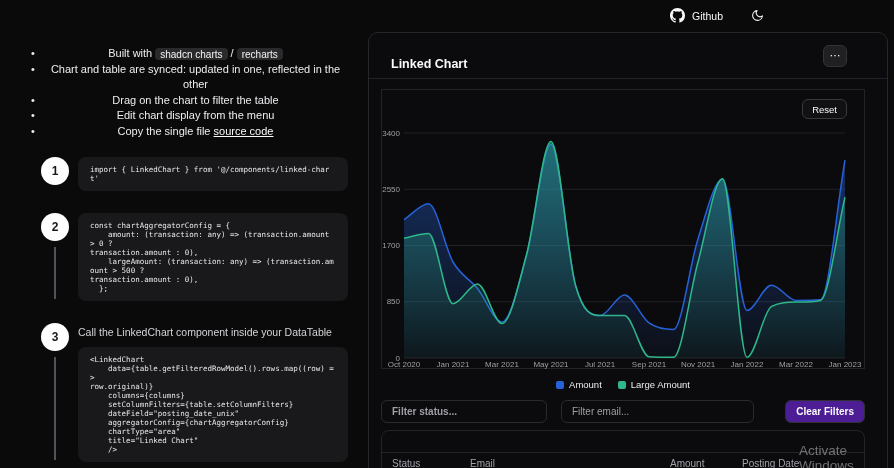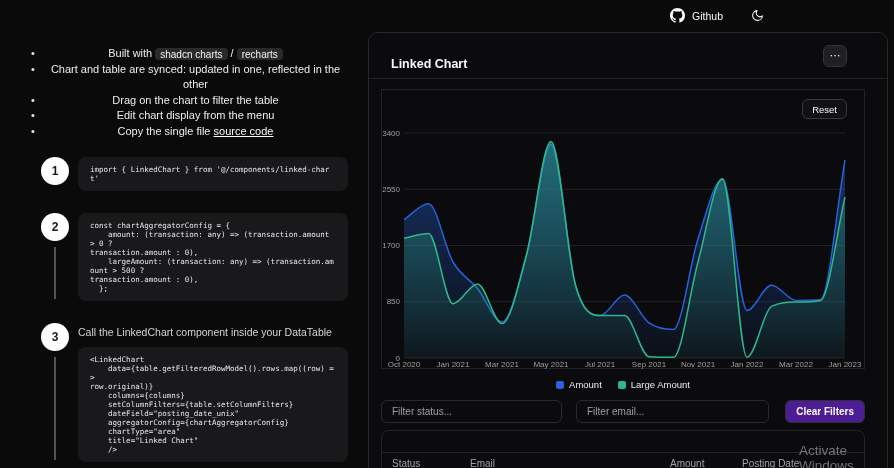--- a/index.html
+++ b/index.html
@@ -48,21 +48,21 @@
   .chart-box svg { position:absolute; left:0; top:0; }
   .legend { position:absolute; left:12px; top:346px; width:484px;
     display:flex; justify-content:center; align-items:center; gap:16px;
     font-size:9.5px; color:#ececee; }
   .legend-item { display:flex; align-items:center; gap:5px; cursor:pointer; }
   .legend-sq { width:8px; height:8px; border-radius:2px; display:inline-block; }
   .filters { position:absolute; left:12px; top:367px; width:484px; display:flex; gap:14px; }
   .filters input { height:23px; background:transparent; border:1px solid #2a2a2e; border-radius:6px;
     padding:0 10px; font-size:10px; color:#fafafa; outline:none; font-family:"Liberation Sans", sans-serif; }
   .filters input::placeholder { color:#9f9fa5; }
-  .filter-status { width:181px; }
+  .filter-status { width:166px;font-weight:bold; }
   .filter-email { width:193px; }
   .clear-btn { margin-left:auto; height:23px; padding:0 10px; font-size:10px; font-weight:bold;
     background:#4c1d95; border:1px solid #2f2f34; border-radius:6px; color:#fafafa; cursor:pointer;
     font-family:"Liberation Sans", sans-serif; }
   .dtable { position:absolute; left:12px; top:397px; width:484px; height:110px;
     border:1px solid #242428; border-radius:8px 8px 0 0; overflow:hidden; font-size:10px; }
   .trow { display:grid; grid-template-columns:78px 200px 72px 1fr; height:22px; align-items:center; }
   .thead .trow { color:#a1a1aa; border-bottom:1px solid #242428; }
   .tbody .trow { color:#fafafa; }
   .tcell { padding-left:10px; white-space:nowrap; overflow:hidden;margin-top:32px; }

